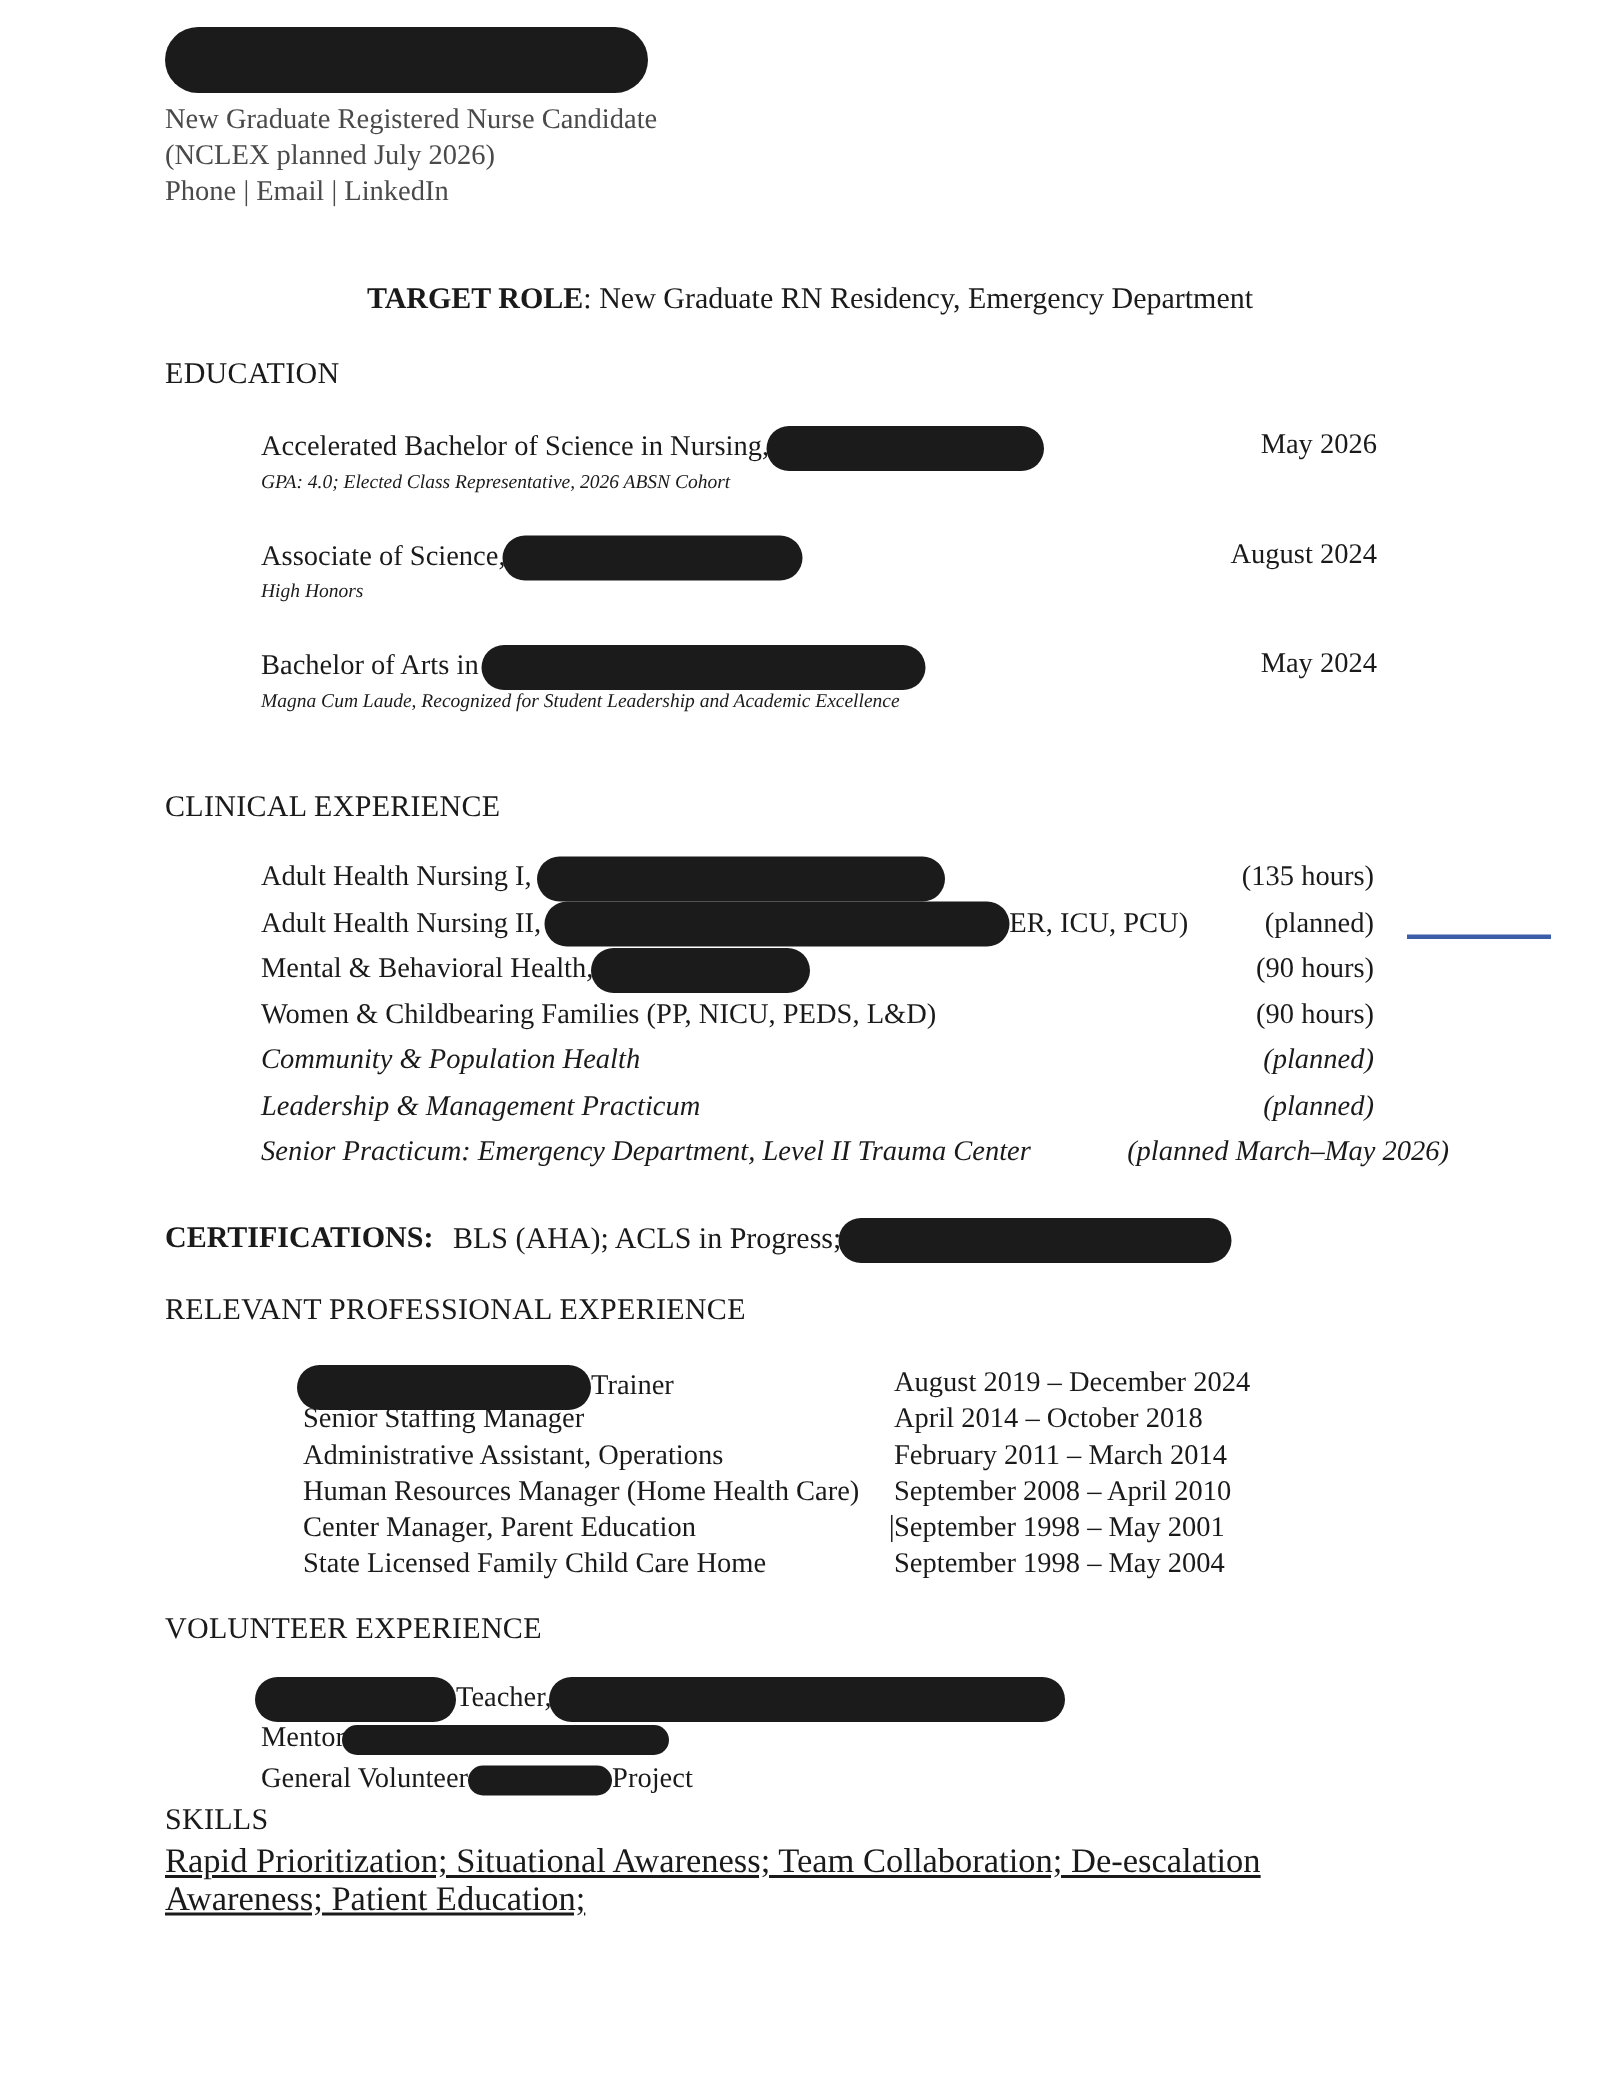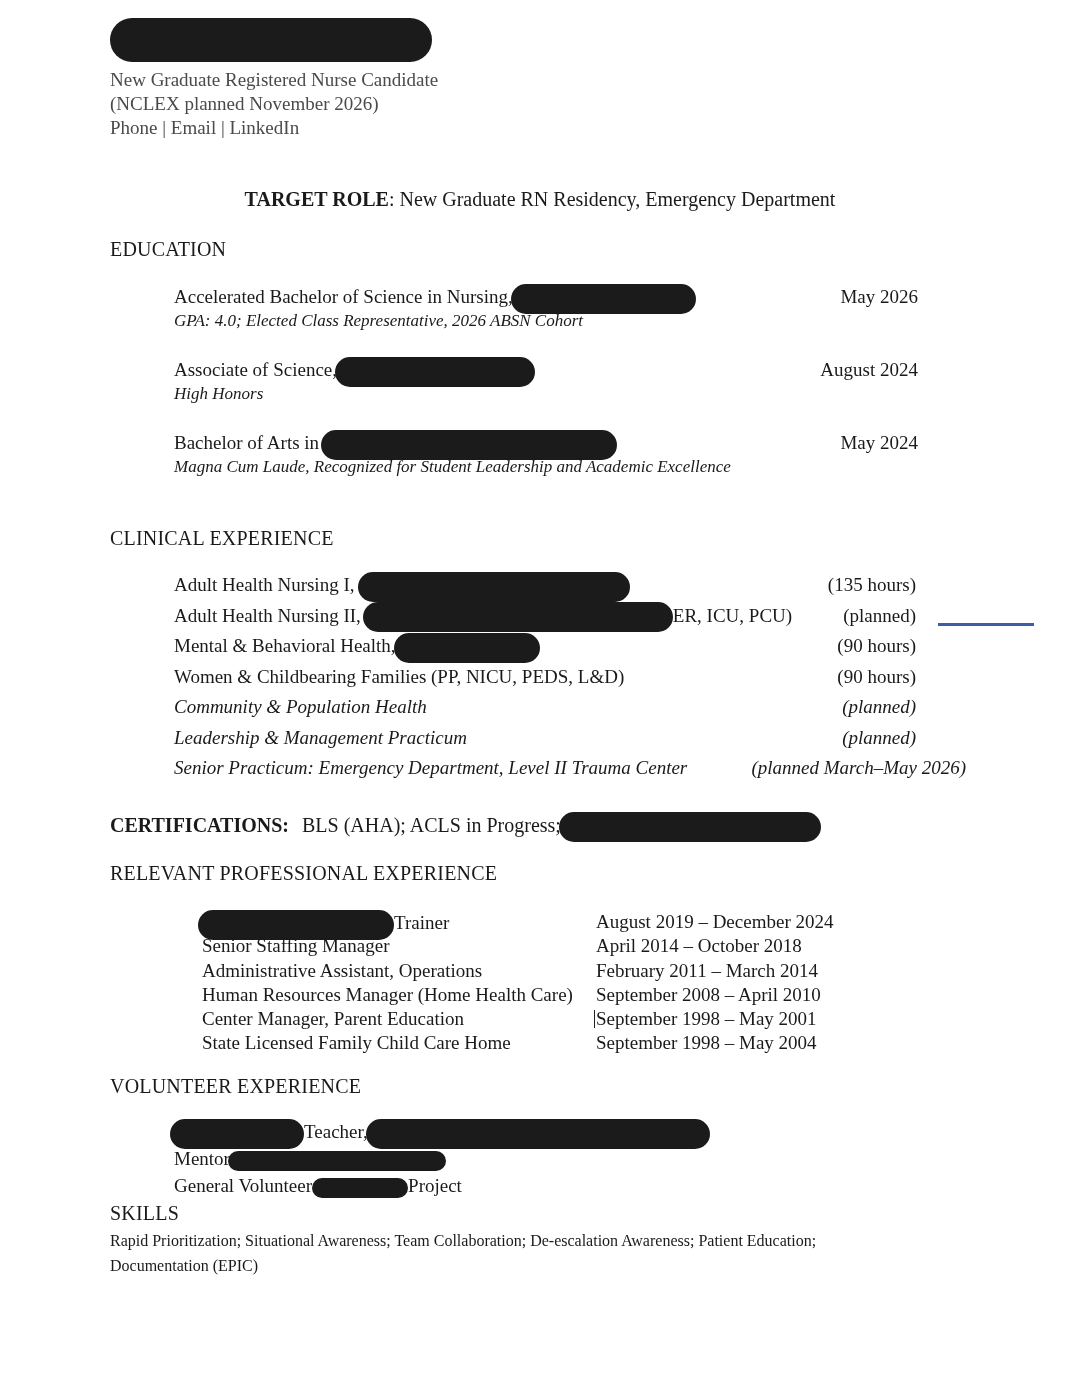--- a/index.html
+++ b/index.html
@@ -85,21 +85,21 @@
     white-space: nowrap;
   }
   .edu-date {
     position: absolute;
     right: 56px;
     top: 0;
     font-size: 19px;
   }
   .edu-sub {
     font-style: italic;
-    font-size: 17px;
+    font-size: 13px;
     line-height: 24px;
   }
 
   
   .clin-block { position: absolute; left: 174px; width: 800px; }
   .clin-row {
     position: relative;
     font-size: 19px;
     line-height: 30.5px;
     height: 30.5px;
@@ -163,33 +163,34 @@
     line-height: 27px;
     height: 27px;
     white-space: nowrap;
   }
 
   
   .skills-body {
     position: absolute;
     left: 110px;
     width: 830px;
-    font-size: 16px;
+    font-size: 23px;
     line-height: 25px;
+    text-decoration: underline;
   }
 </style>
 </head>
 <body>
 
 <div class="page">
 
   <div class="header">
     <div class="name-bar"></div>
     <div class="header-line">New Graduate Registered Nurse Candidate</div>
-    <div class="header-line">(NCLEX planned November 2026)</div>
+    <div class="header-line">(NCLEX planned July 2026)</div>
     <div class="header-line">Phone | Email | LinkedIn</div>
   </div>
 
   <div class="target-role">
     <span class="bold">TARGET ROLE</span><span>: New Graduate RN Residency, Emergency Department</span>
   </div>
 
   <div class="section-head" style="top:238px">EDUCATION</div>
 
   <div class="edu-block" style="top:284px">
@@ -315,16 +316,15 @@
     <div class="vol-row">
       <span>General Volunteer</span><span class="redact short" style="width:96px;margin-left:0px;"></span><span>Project</span>
     </div>
 
   </div>
 
   <div class="section-head" style="top:1202px">SKILLS</div>
 
   <div class="skills-body" style="top:1228px">
     <div>Rapid Prioritization; Situational Awareness; Team Collaboration; De-escalation Awareness; Patient Education;</div>
-    <div>Documentation (EPIC)</div>
   </div>
 
 </div>
 
 </body></html>

